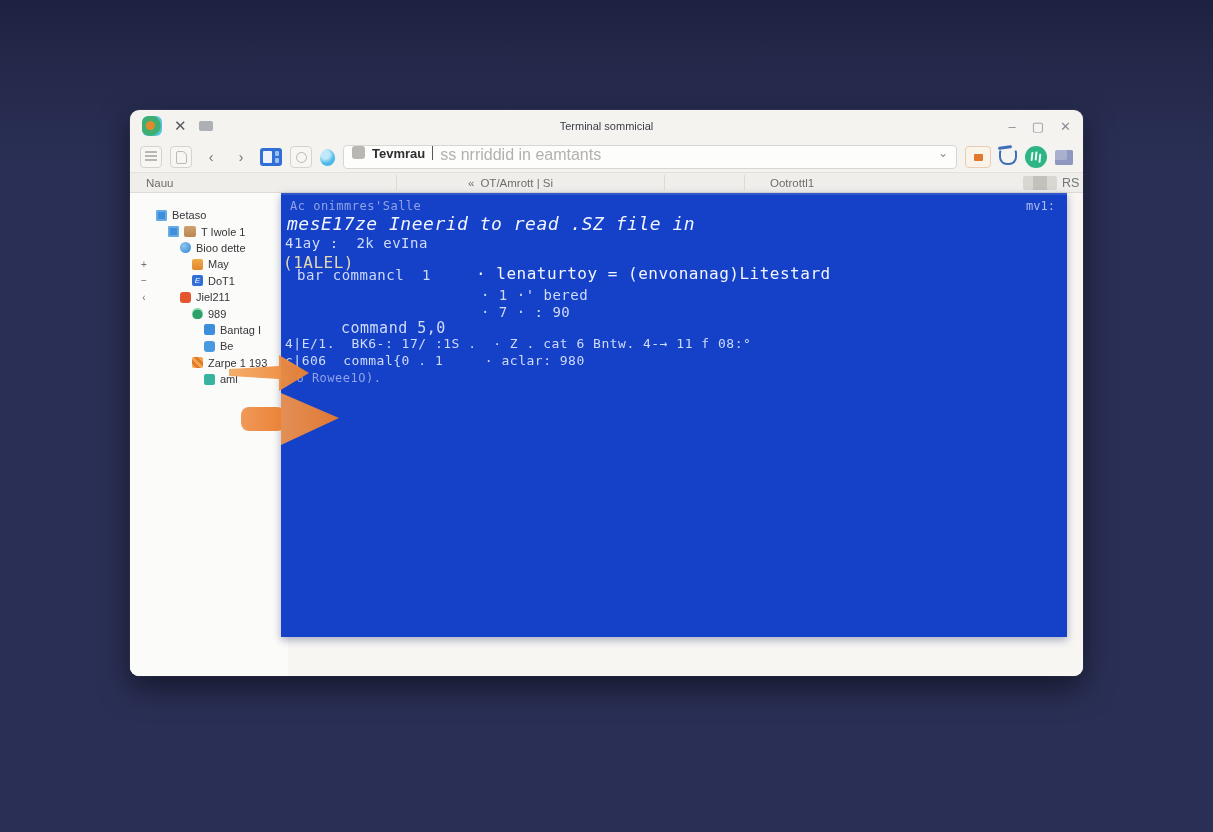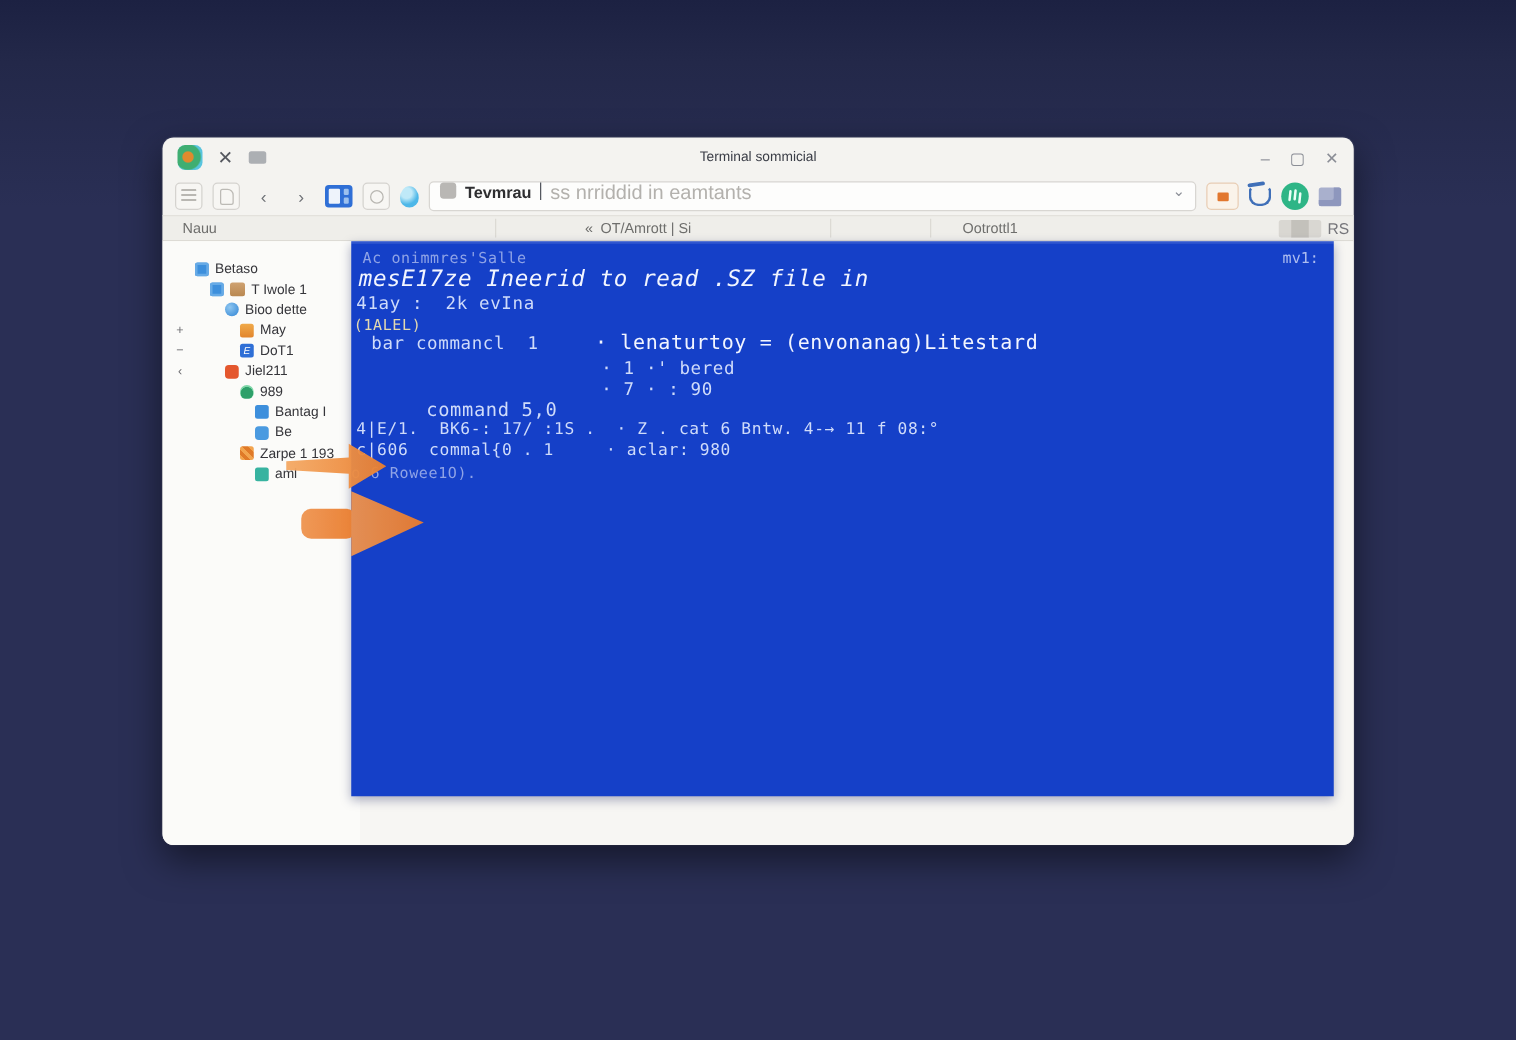--- a/index.html
+++ b/index.html
@@ -106,21 +106,21 @@
   .i-tealsq { background:#37b3a0; }
 
   
   .terminal { position:absolute; left:151px; top:0; width:786px; height:444px;
     background:#1540c8; box-shadow:inset 0 2px 0 rgba(255,255,255,.12), 0 3px 8px rgba(20,30,90,.35);
     font-family:"DejaVu Sans Mono", monospace; }
   .tl { position:absolute; white-space:pre; letter-spacing:.5px; }
   .t-dim   { color:#8fa3e6; font-size:12px; }
   .t-white { color:#f2f5ff; font-size:18px; }
   .t-pale  { color:#cfdbfa; font-size:14px; }
-  .t-amber { color:#e3d9b0; font-size:12px; }
+  .t-amber { color:#e3d9b0; font-size:16px; }
   .t-corner { position:absolute; right:12px; top:6px; color:#aebdf0; font-size:12px; font-family:"DejaVu Sans Mono", monospace; }
 
   
   .arrows { position:absolute; left:95px; top:150px; width:125px; height:112px; z-index:5; pointer-events:none; }
 </style>
 </head>
 <body>
 
 <div class="window">
 

